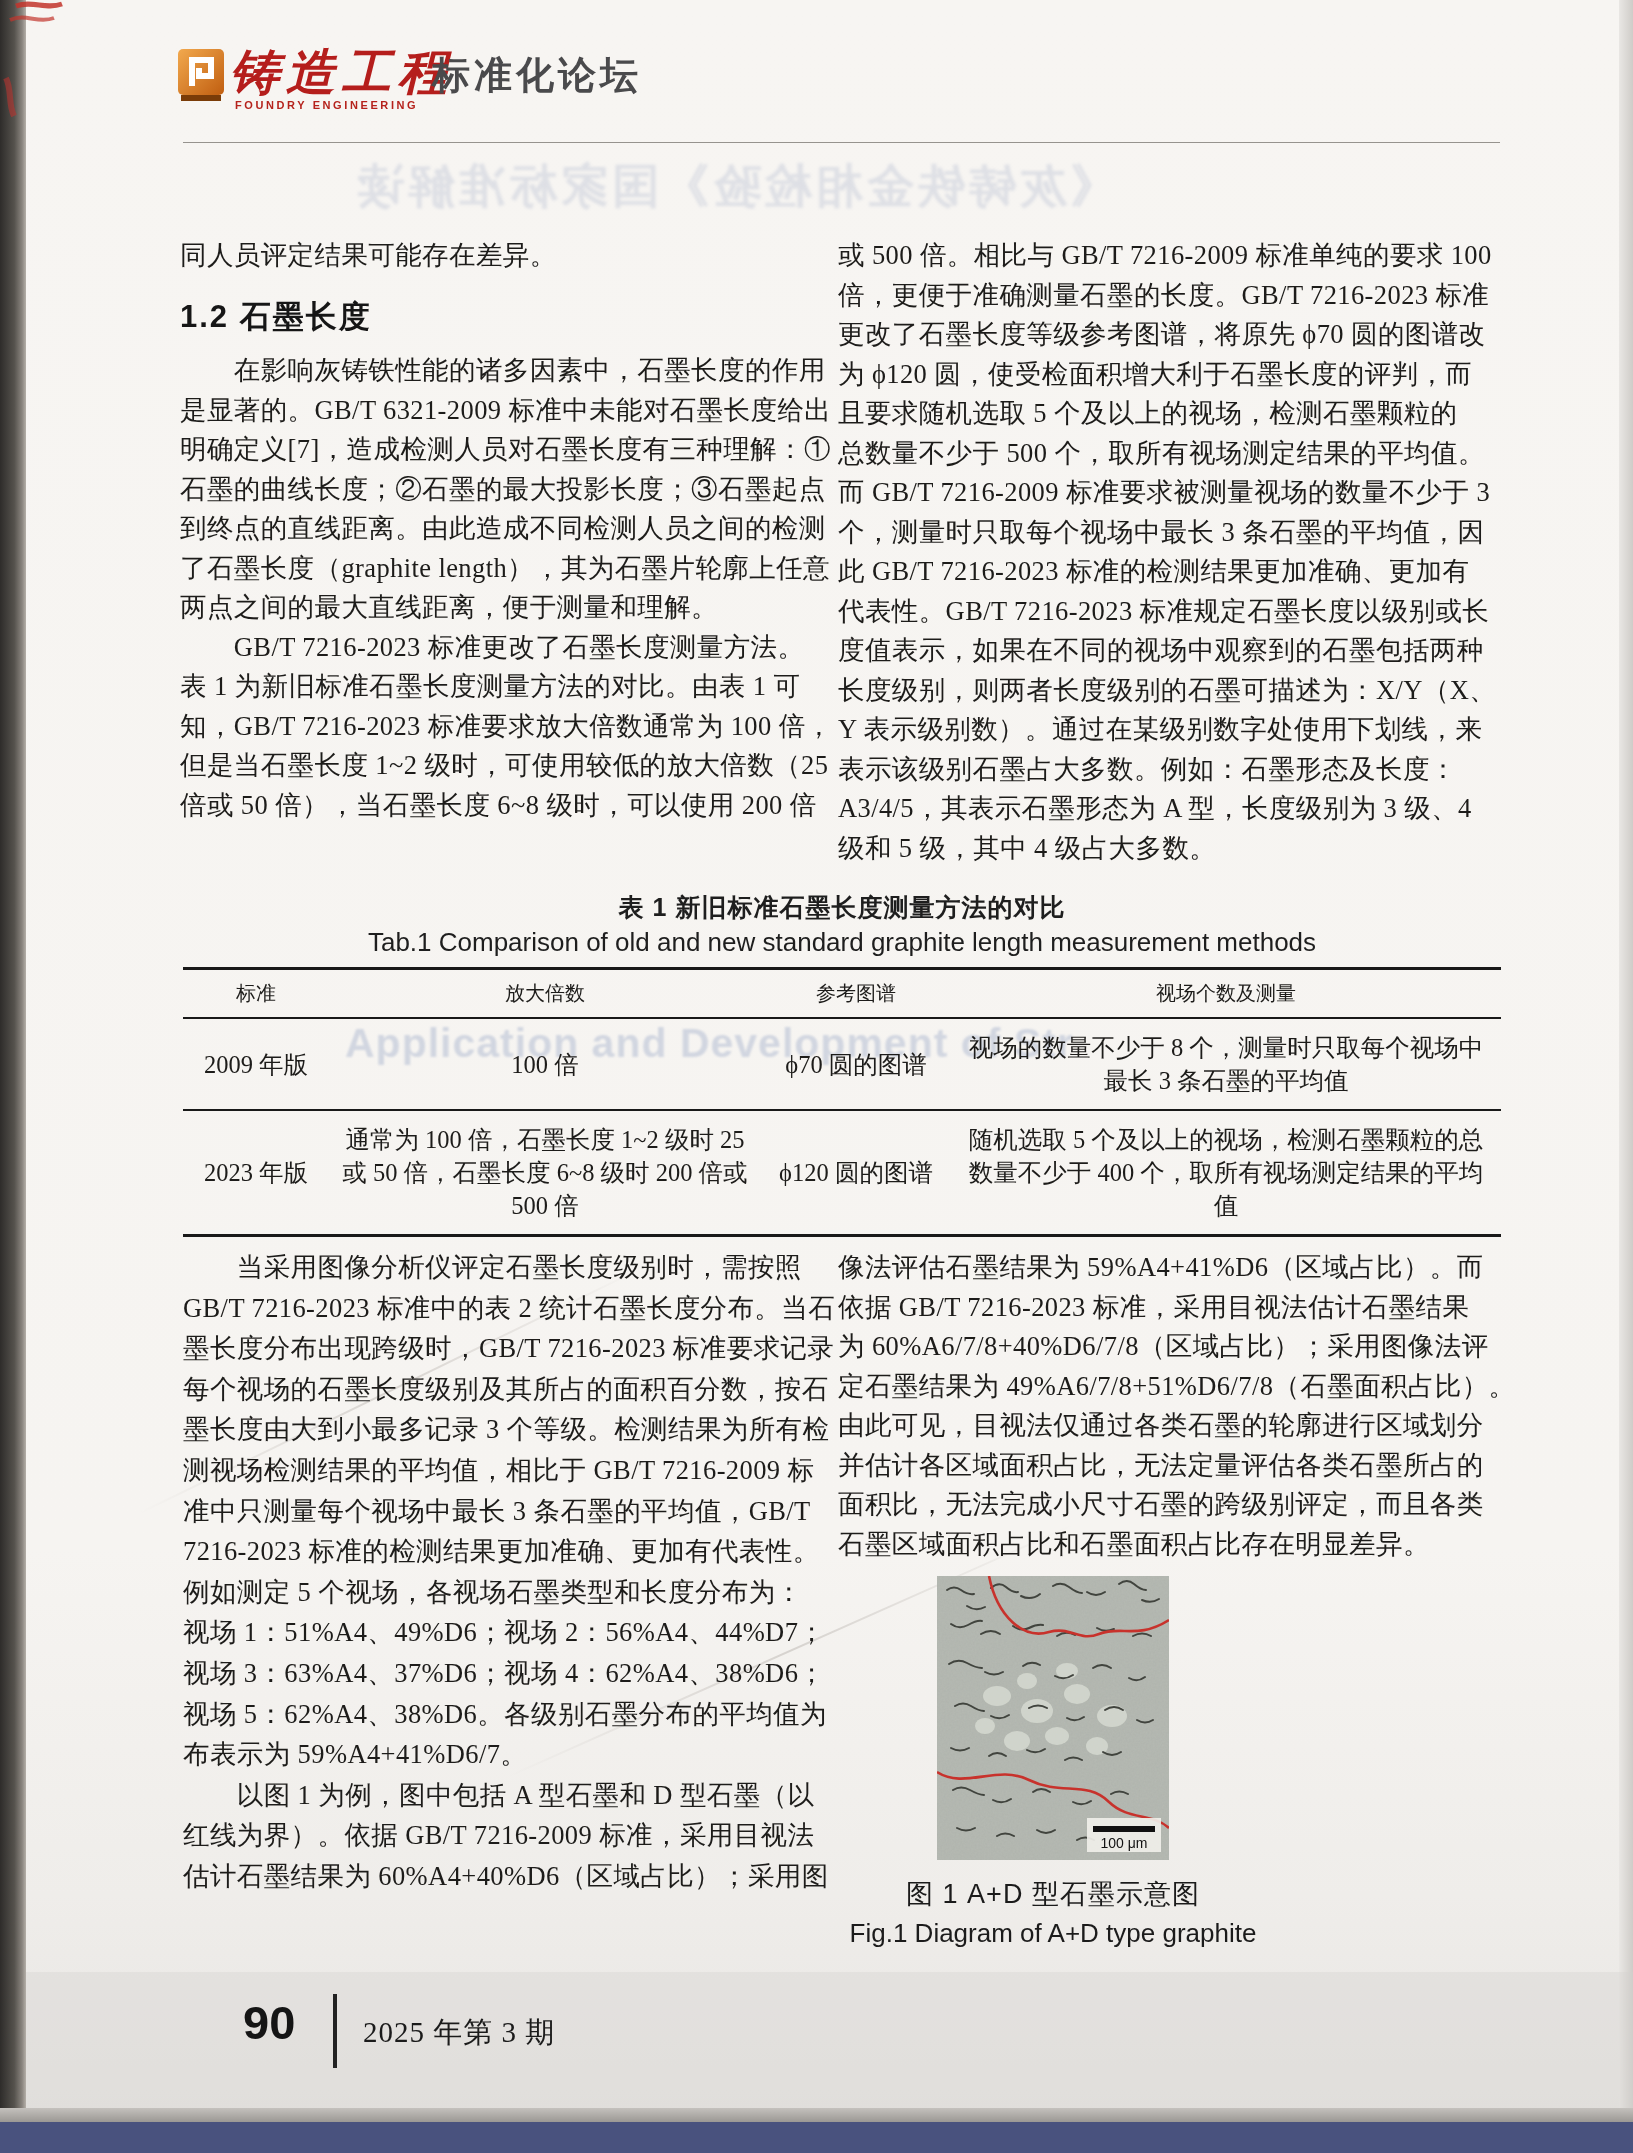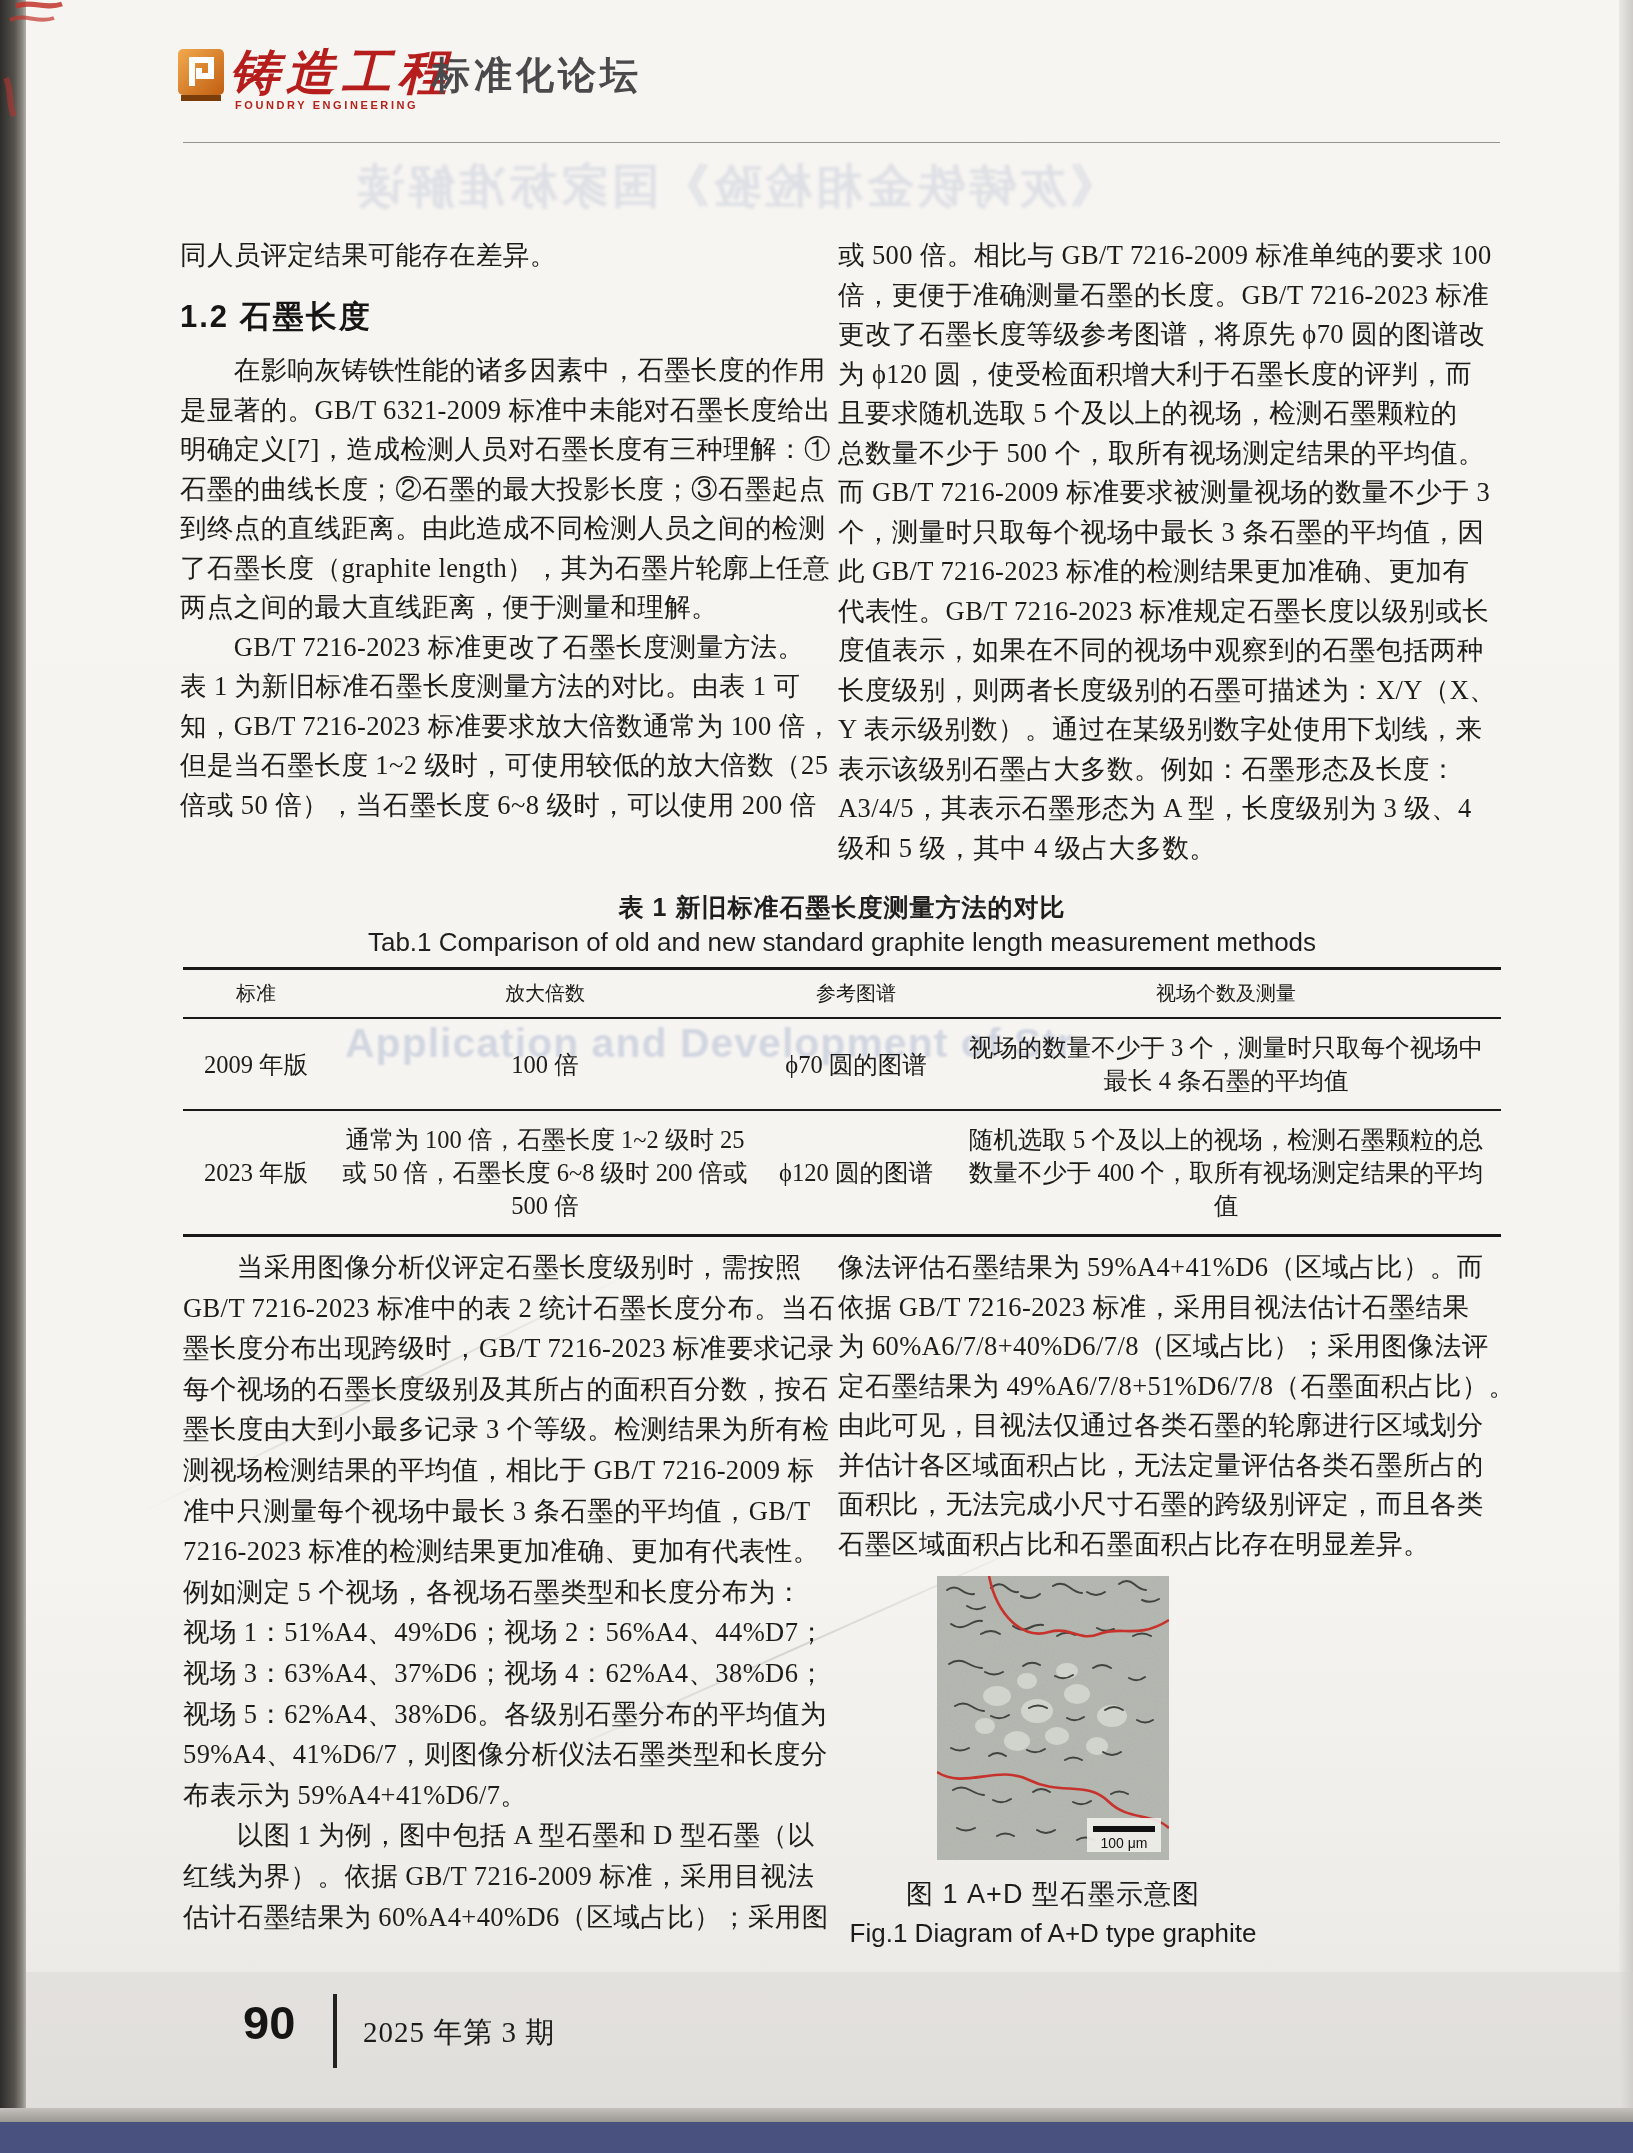--- a/index.html
+++ b/index.html
@@ -151,21 +151,21 @@
           <th>放大倍数</th>
           <th>参考图谱</th>
           <th>视场个数及测量</th>
         </tr>
       </thead>
       <tbody>
         <tr class="r1">
           <td>2009 年版</td>
           <td>100 倍</td>
           <td>ϕ70 圆的图谱</td>
-          <td>视场的数量不少于 3 个，测量时只取每个视场中最长 4 条石墨的平均值</td>
+          <td>视场的数量不少于 8 个，测量时只取每个视场中最长 3 条石墨的平均值</td>
         </tr>
         <tr>
           <td>2023 年版</td>
           <td>通常为 100 倍，石墨长度 1~2 级时 25 或 50 倍，石墨长度 6~8 级时 200 倍或 500 倍</td>
           <td>ϕ120 圆的图谱</td>
           <td>随机选取 5 个及以上的视场，检测石墨颗粒的总数量不少于 400 个，取所有视场测定结果的平均值</td>
         </tr>
       </tbody>
     </table>
   </div>
@@ -177,21 +177,20 @@
         <div class="tline">墨长度分布出现跨级时，GB/T 7216-2023 标准要求记录</div>
         <div class="tline">每个视场的石墨长度级别及其所占的面积百分数，按石</div>
         <div class="tline">墨长度由大到小最多记录 3 个等级。检测结果为所有检</div>
         <div class="tline">测视场检测结果的平均值，相比于 GB/T 7216-2009 标</div>
         <div class="tline">准中只测量每个视场中最长 3 条石墨的平均值，GB/T</div>
         <div class="tline">7216-2023 标准的检测结果更加准确、更加有代表性。</div>
         <div class="tline">例如测定 5 个视场，各视场石墨类型和长度分布为：</div>
         <div class="tline">视场 1：51%A4、49%D6；视场 2：56%A4、44%D7；</div>
         <div class="tline">视场 3：63%A4、37%D6；视场 4：62%A4、38%D6；</div>
         <div class="tline">视场 5：62%A4、38%D6。各级别石墨分布的平均值为</div>
-        <div class="tline">59%A4、41%D6/7，则图像分析仪法石墨类型和长度分</div>
         <div class="tline">布表示为 59%A4+41%D6/7。</div>
         <div class="tline">　　以图 1 为例，图中包括 A 型石墨和 D 型石墨（以</div>
         <div class="tline">红线为界）。依据 GB/T 7216-2009 标准，采用目视法</div>
         <div class="tline">估计石墨结果为 60%A4+40%D6（区域占比）；采用图</div>
       </div>
   </div>
 
   <div class="tcol col-rb">
     <div>
         <div class="tline">像法评估石墨结果为 59%A4+41%D6（区域占比）。而</div>

